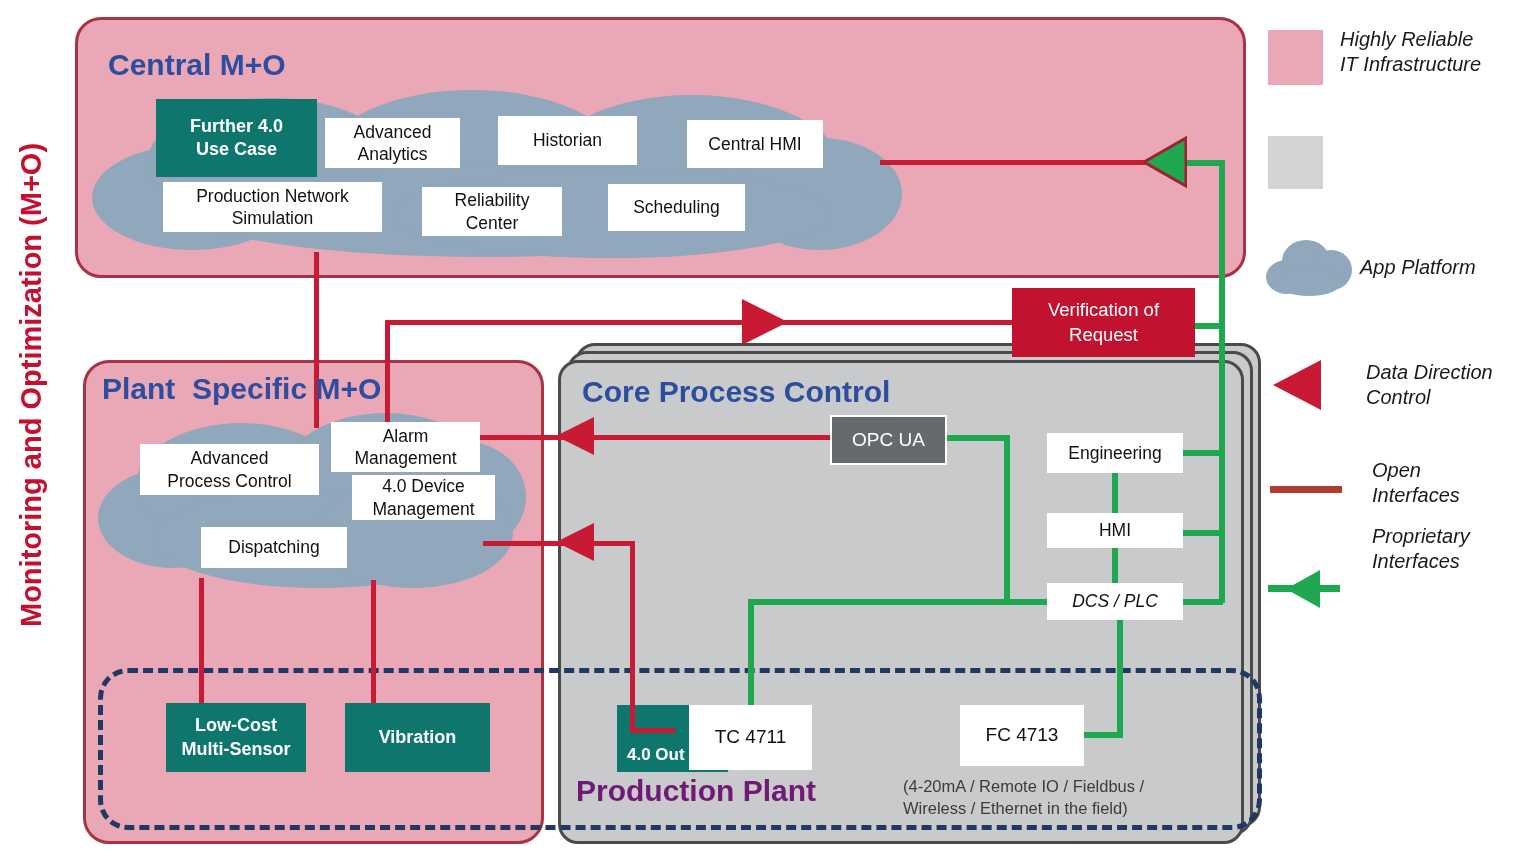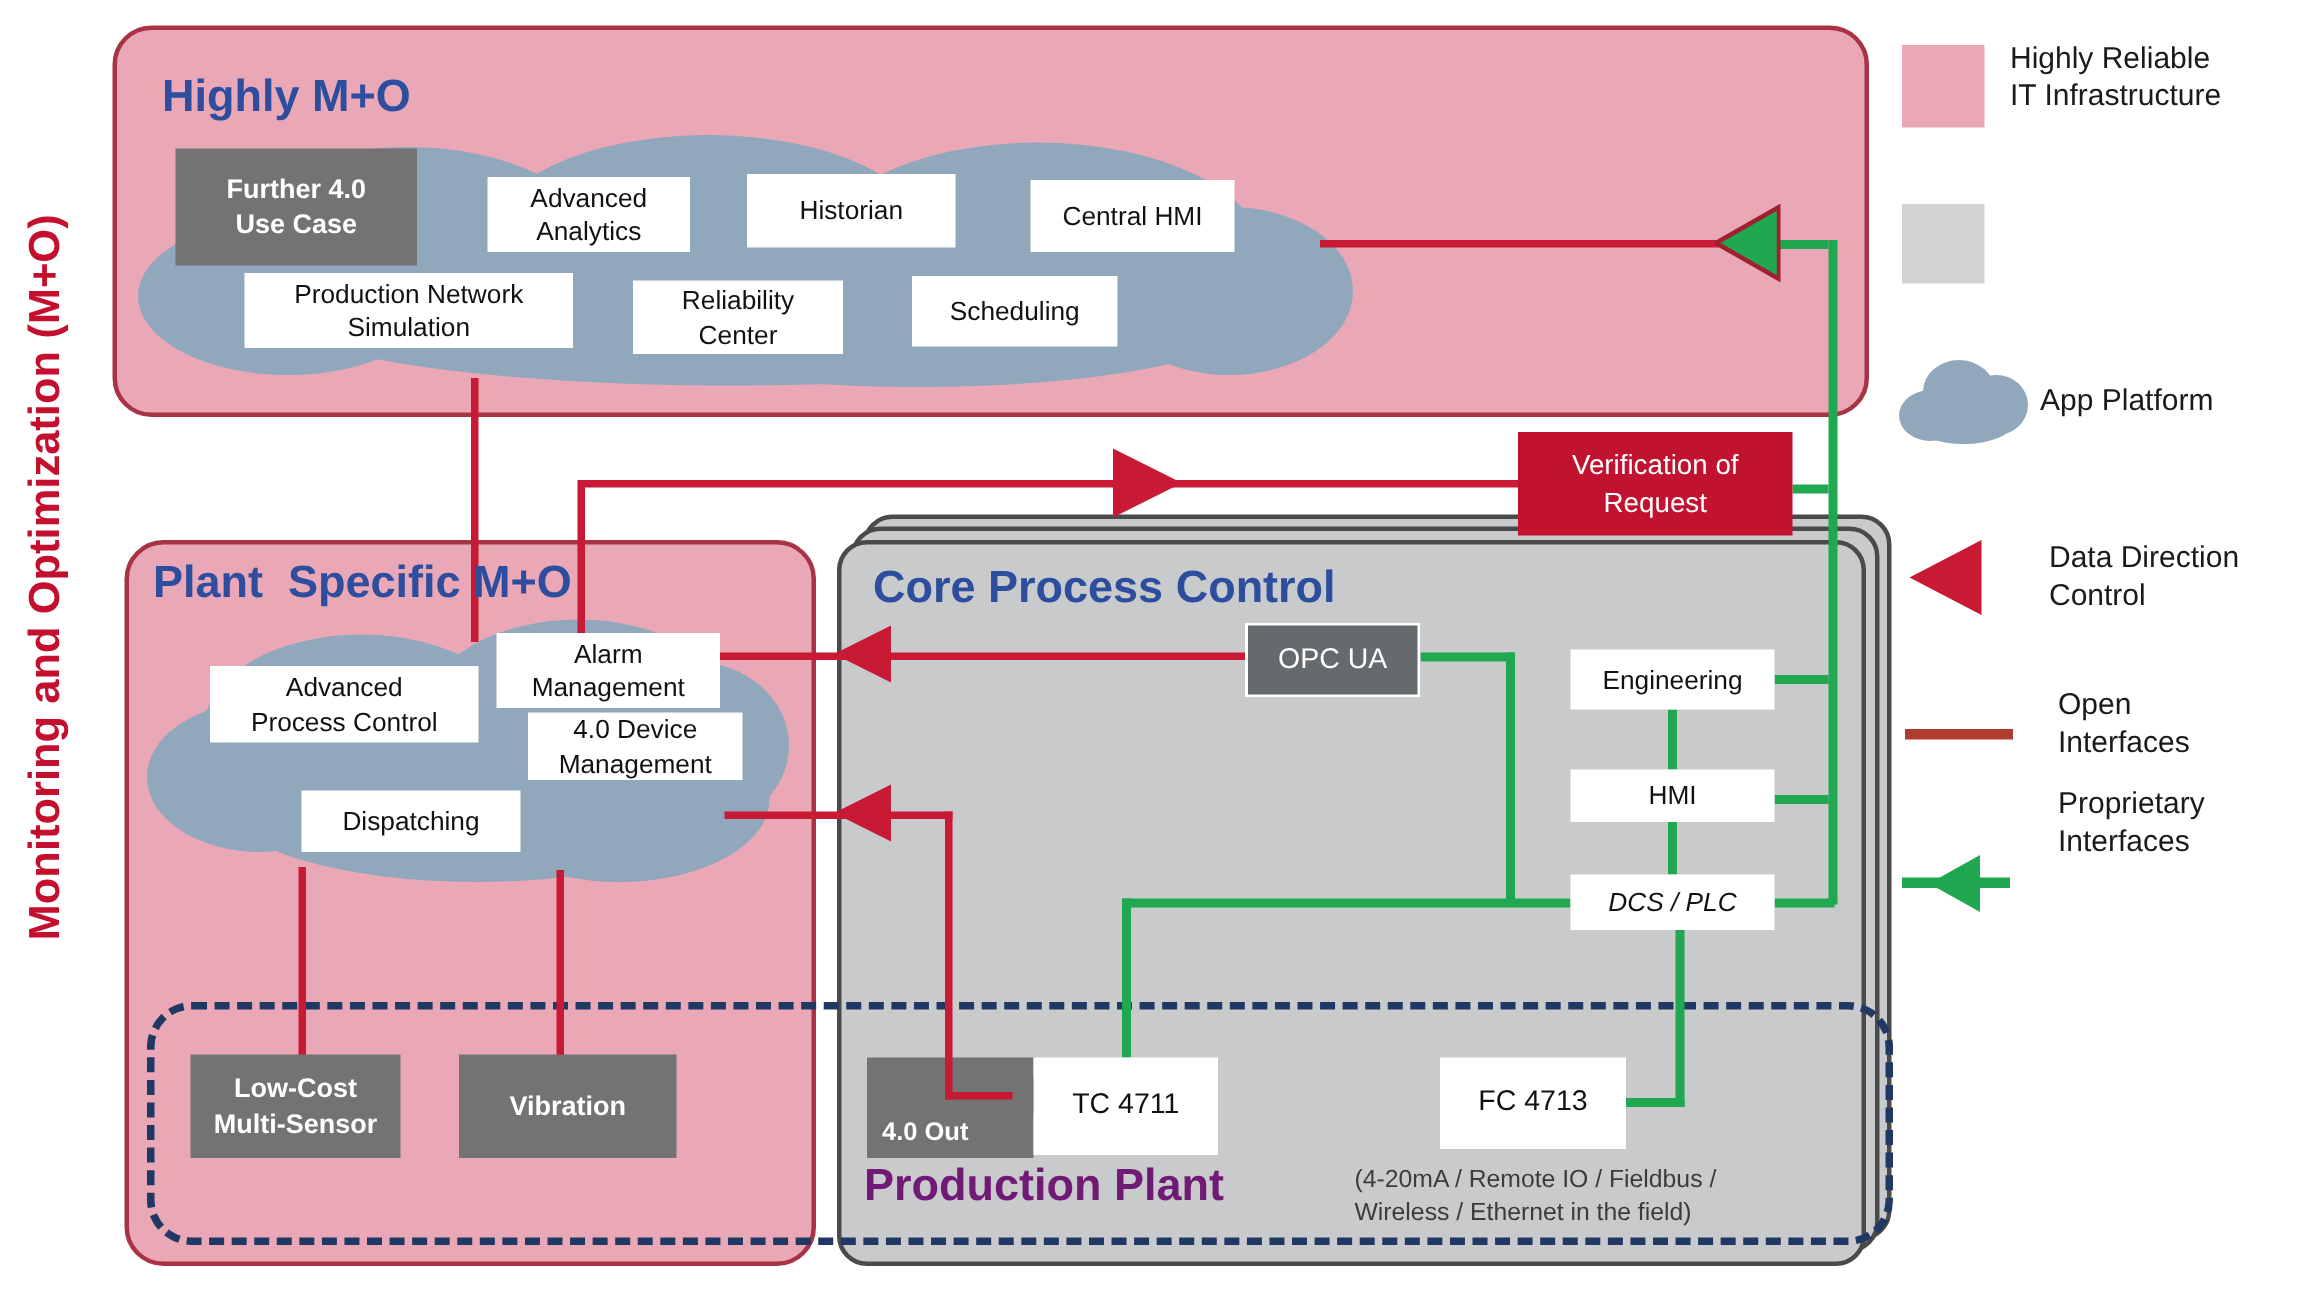--- a/index.html
+++ b/index.html
@@ -13,55 +13,55 @@
   .gb-main{z-index:1;}
   .gb-layer{z-index:0;}
   .dashed-rect{border:5px dashed #203864;border-radius:30px;z-index:3;background:transparent;}
   
   .cloud{z-index:2;}
   .blob{position:absolute;background:#90a7bc;border-radius:50%;}
   
   .title{color:#2d4e9e;font-weight:bold;font-size:30px;z-index:7;white-space:pre-wrap;}
   .wbox{background:#fff;color:#111;display:flex;align-items:center;justify-content:center;
         text-align:center;font-size:17.5px;line-height:1.28;z-index:7;}
-  .tealbox{background:#737373;color:#fff;font-weight:bold;display:flex;align-items:center;
-        justify-content:center;text-align:center;font-size:18px;line-height:1.3;z-index:7;}
+  .tealbox{background:#0f766e;color:#fff;font-weight:bold;display:flex;align-items:center;
+        justify-content:center;text-align:center;font-size:18px;line-height:1.3;z-index:7;margin-left:39px;}
   .opcbox{background:#666a6d;border:2px solid #fff;color:#fff;display:flex;align-items:center;
         justify-content:center;font-size:19px;z-index:7;}
   .verif{background:#c11330;color:#fff;display:flex;align-items:center;justify-content:center;
         text-align:center;font-size:18.5px;line-height:1.35;z-index:7;}
   
   .rline{background:#c81a35;z-index:5;}
   .gline{background:#1fa84f;z-index:5;}
   .z8{z-index:8;}
   .tri{width:0;height:0;z-index:6;}
   .tri-right{border-top:23px solid transparent;border-bottom:23px solid transparent;
              border-left:46px solid #c81a35;}
   .tri-left{border-top:19px solid transparent;border-bottom:19px solid transparent;
             border-right:38px solid #c81a35;}
   .tri-left-sm{border-top:18px solid transparent;border-bottom:18px solid transparent;
             border-right:34px solid #c81a35;}
   
-  .leg-text{color:#1a1a1a;font-size:20px;line-height:1.25;z-index:7;}
+  .leg-text{color:#1a1a1a;font-size:20px;line-height:1.25;z-index:7;font-style:italic;}
   .leg-swatch{z-index:7;}
   
   .vtitle{writing-mode:vertical-rl;transform:rotate(180deg);color:#c4102e;font-weight:bold;
           font-size:29px;display:flex;align-items:center;justify-content:center;z-index:7;}
   .plant-big{color:#701a75;font-weight:bold;font-size:30px;z-index:7;}
   .field-note{color:#3c3c3c;font-size:16.5px;line-height:1.35;z-index:7;}
 </style>
 </head>
 <body>
 
 <div id="stage">
 
   <div class="abs vtitle" style="left:6px;top:55px;width:50px;height:660px;">Monitoring and Optimization (M+O)</div>
 
   <div class="abs pinkbox" style="left:75px;top:17px;width:1165px;height:255px;"></div>
-  <div class="abs title" style="left:108px;top:48px;">Highly M+O</div>
+  <div class="abs title" style="left:108px;top:48px;">Central M+O</div>
 
   <div class="abs cloud" style="left:92px;top:90px;width:812px;height:172px;">
     <span class="blob" style="left:0px;top:55px;width:200px;height:105px;"></span>
     <span class="blob" style="left:55px;top:8px;width:250px;height:130px;"></span>
     <span class="blob" style="left:235px;top:0px;width:290px;height:135px;"></span>
     <span class="blob" style="left:450px;top:5px;width:300px;height:150px;"></span>
     <span class="blob" style="left:645px;top:48px;width:165px;height:112px;"></span>
     <span class="blob" style="left:95px;top:75px;width:600px;height:92px;"></span>
     <span class="blob" style="left:300px;top:80px;width:440px;height:88px;"></span>
   </div>

